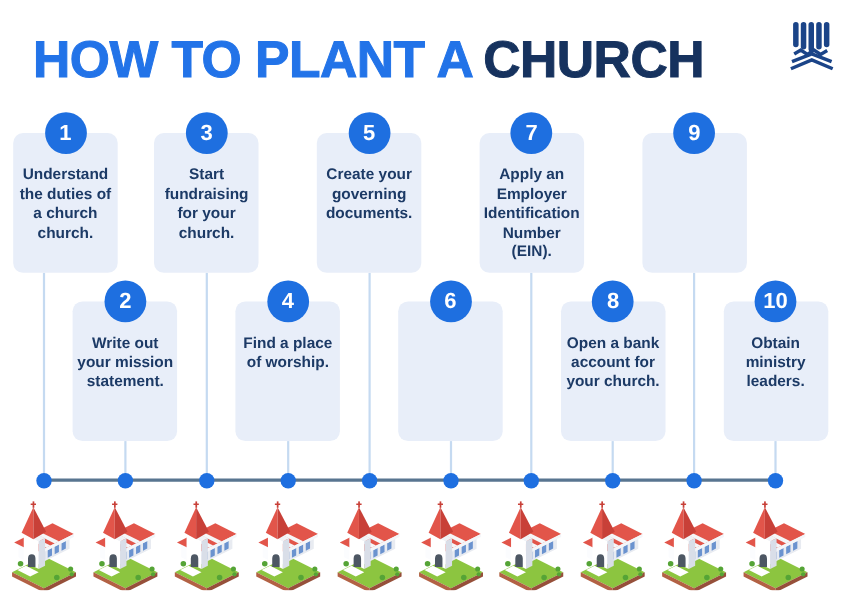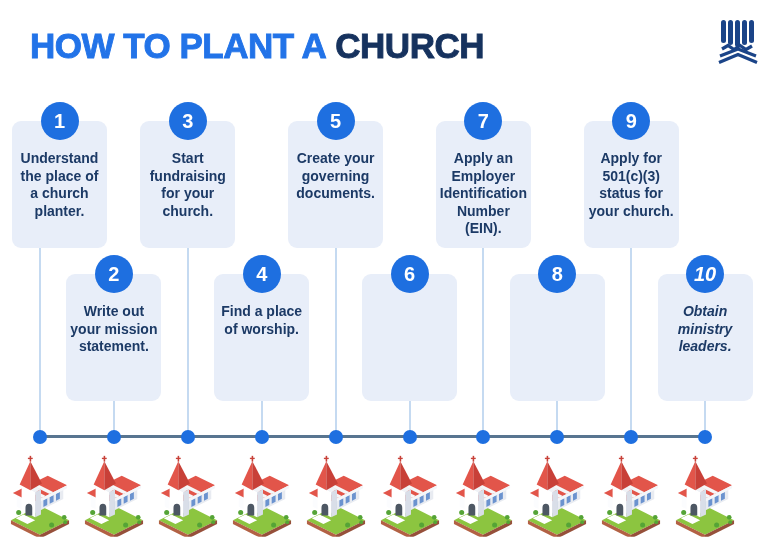--- a/index.html
+++ b/index.html
@@ -7,21 +7,21 @@
     --card-bg:#E8EEF9; --card-text:#1C3A66; --timeline-line:#587590;
     --connector-blue:#C5DAF1; --logo-navy:#1B4488; --tagline-red:#C0362C;
     --background:#FFFFFF;
   }
   *{margin:0;padding:0;box-sizing:border-box;}
   html,body{background:#fff;}
   body{font-family:"Liberation Sans","DejaVu Sans",sans-serif;}
   .canvas{position:relative;width:768px;height:549px;background:var(--background);overflow:hidden;}
 
   
-  .title{position:absolute;left:30px;top:26px;font-size:35px;font-weight:bold;
+  .title{position:absolute;left:30px;top:26px;font-size:47px;font-weight:bold;
          letter-spacing:-0.5px;white-space:nowrap;-webkit-text-stroke:0.9px;}
   .title .t1{color:var(--title-blue);-webkit-text-stroke-color:var(--title-blue);}
   .title .t2{color:var(--title-navy);-webkit-text-stroke-color:var(--title-navy);margin-left:9px;}
 
   .logo{position:absolute;right:10px;top:16px;display:flex;align-items:flex-start;}
   .logo-icon{width:40px;height:48px;margin-top:3px;}
   .logo-textcol{margin-left:5px;}
   .logo-line1{font-size:18.5px;font-weight:bold;color:var(--logo-navy);letter-spacing:0.8px;line-height:17px;}
   .logo-line2{font-size:18.5px;font-weight:bold;color:var(--logo-navy);letter-spacing:2.5px;line-height:17px;margin-left:14px;}
   .logo-reg{font-size:8px;vertical-align:super;letter-spacing:0;}
@@ -110,21 +110,21 @@
       </g>
     </svg>
   </div>
 
   <div class="timeline-line"></div>
   <div id="steps-layer">
       <div class="step-connector" style="left: 39px; top: 248px; height: 188.5px;"></div>
       <div class="timeline-dot" style="left: 33px; top: 429.5px;"></div>
       <div class="step-card" style="left: 12px; top: 121px;">
         <div class="step-number">1</div>
-        <div class="step-text">Understand the place of a church planter.</div>
+        <div class="step-text">Understand the duties of a church church.</div>
       </div>
       <svg class="church" viewBox="0 0 64 84" style="left: 9px; top: 455px;">
         <use href="#church-sym"></use>
       </svg>
       <div class="step-connector" style="left: 112.9px; top: 401px; height: 35.5px;"></div>
       <div class="timeline-dot" style="left: 106.9px; top: 429.5px;"></div>
       <div class="step-card" style="left: 66.4px; top: 274px;">
         <div class="step-number">2</div>
         <div class="step-text">Write out your mission statement.</div>
       </div>
@@ -172,36 +172,36 @@
         <div class="step-number">7</div>
         <div class="step-text">Apply an Employer Identification Number (EIN).</div>
       </div>
       <svg class="church" viewBox="0 0 64 84" style="left: 452.4px; top: 455px;">
         <use href="#church-sym"></use>
       </svg>
       <div class="step-connector" style="left: 556.3px; top: 401px; height: 35.5px;"></div>
       <div class="timeline-dot" style="left: 550.3px; top: 429.5px;"></div>
       <div class="step-card" style="left: 509.8px; top: 274px;">
         <div class="step-number">8</div>
+        <div class="step-text">Open a bank account for your church.</div>
       </div>
       <svg class="church" viewBox="0 0 64 84" style="left: 526.3px; top: 455px;">
         <use href="#church-sym"></use>
       </svg>
       <div class="step-connector" style="left: 630.2px; top: 248px; height: 188.5px;"></div>
       <div class="timeline-dot" style="left: 624.2px; top: 429.5px;"></div>
       <div class="step-card" style="left: 583.7px; top: 121px;">
         <div class="step-number">9</div>
-        <div class="step-text">Apply for 501(c)(3) status for your church.</div>
       </div>
       <svg class="church" viewBox="0 0 64 84" style="left: 600.2px; top: 455px;">
         <use href="#church-sym"></use>
       </svg>
       <div class="step-connector" style="left: 704.1px; top: 401px; height: 35.5px;"></div>
       <div class="timeline-dot" style="left: 698.1px; top: 429.5px;"></div>
-      <div class="step-card" style="left: 657.6px; top: 274px; font-style: italic;">
+      <div class="step-card" style="left: 657.6px; top: 274px;">
         <div class="step-number">10</div>
         <div class="step-text">Obtain ministry leaders.</div>
       </div>
       <svg class="church" viewBox="0 0 64 84" style="left: 674.1px; top: 455px;">
         <use href="#church-sym"></use>
       </svg>
     </div>
 
 </div>
 

